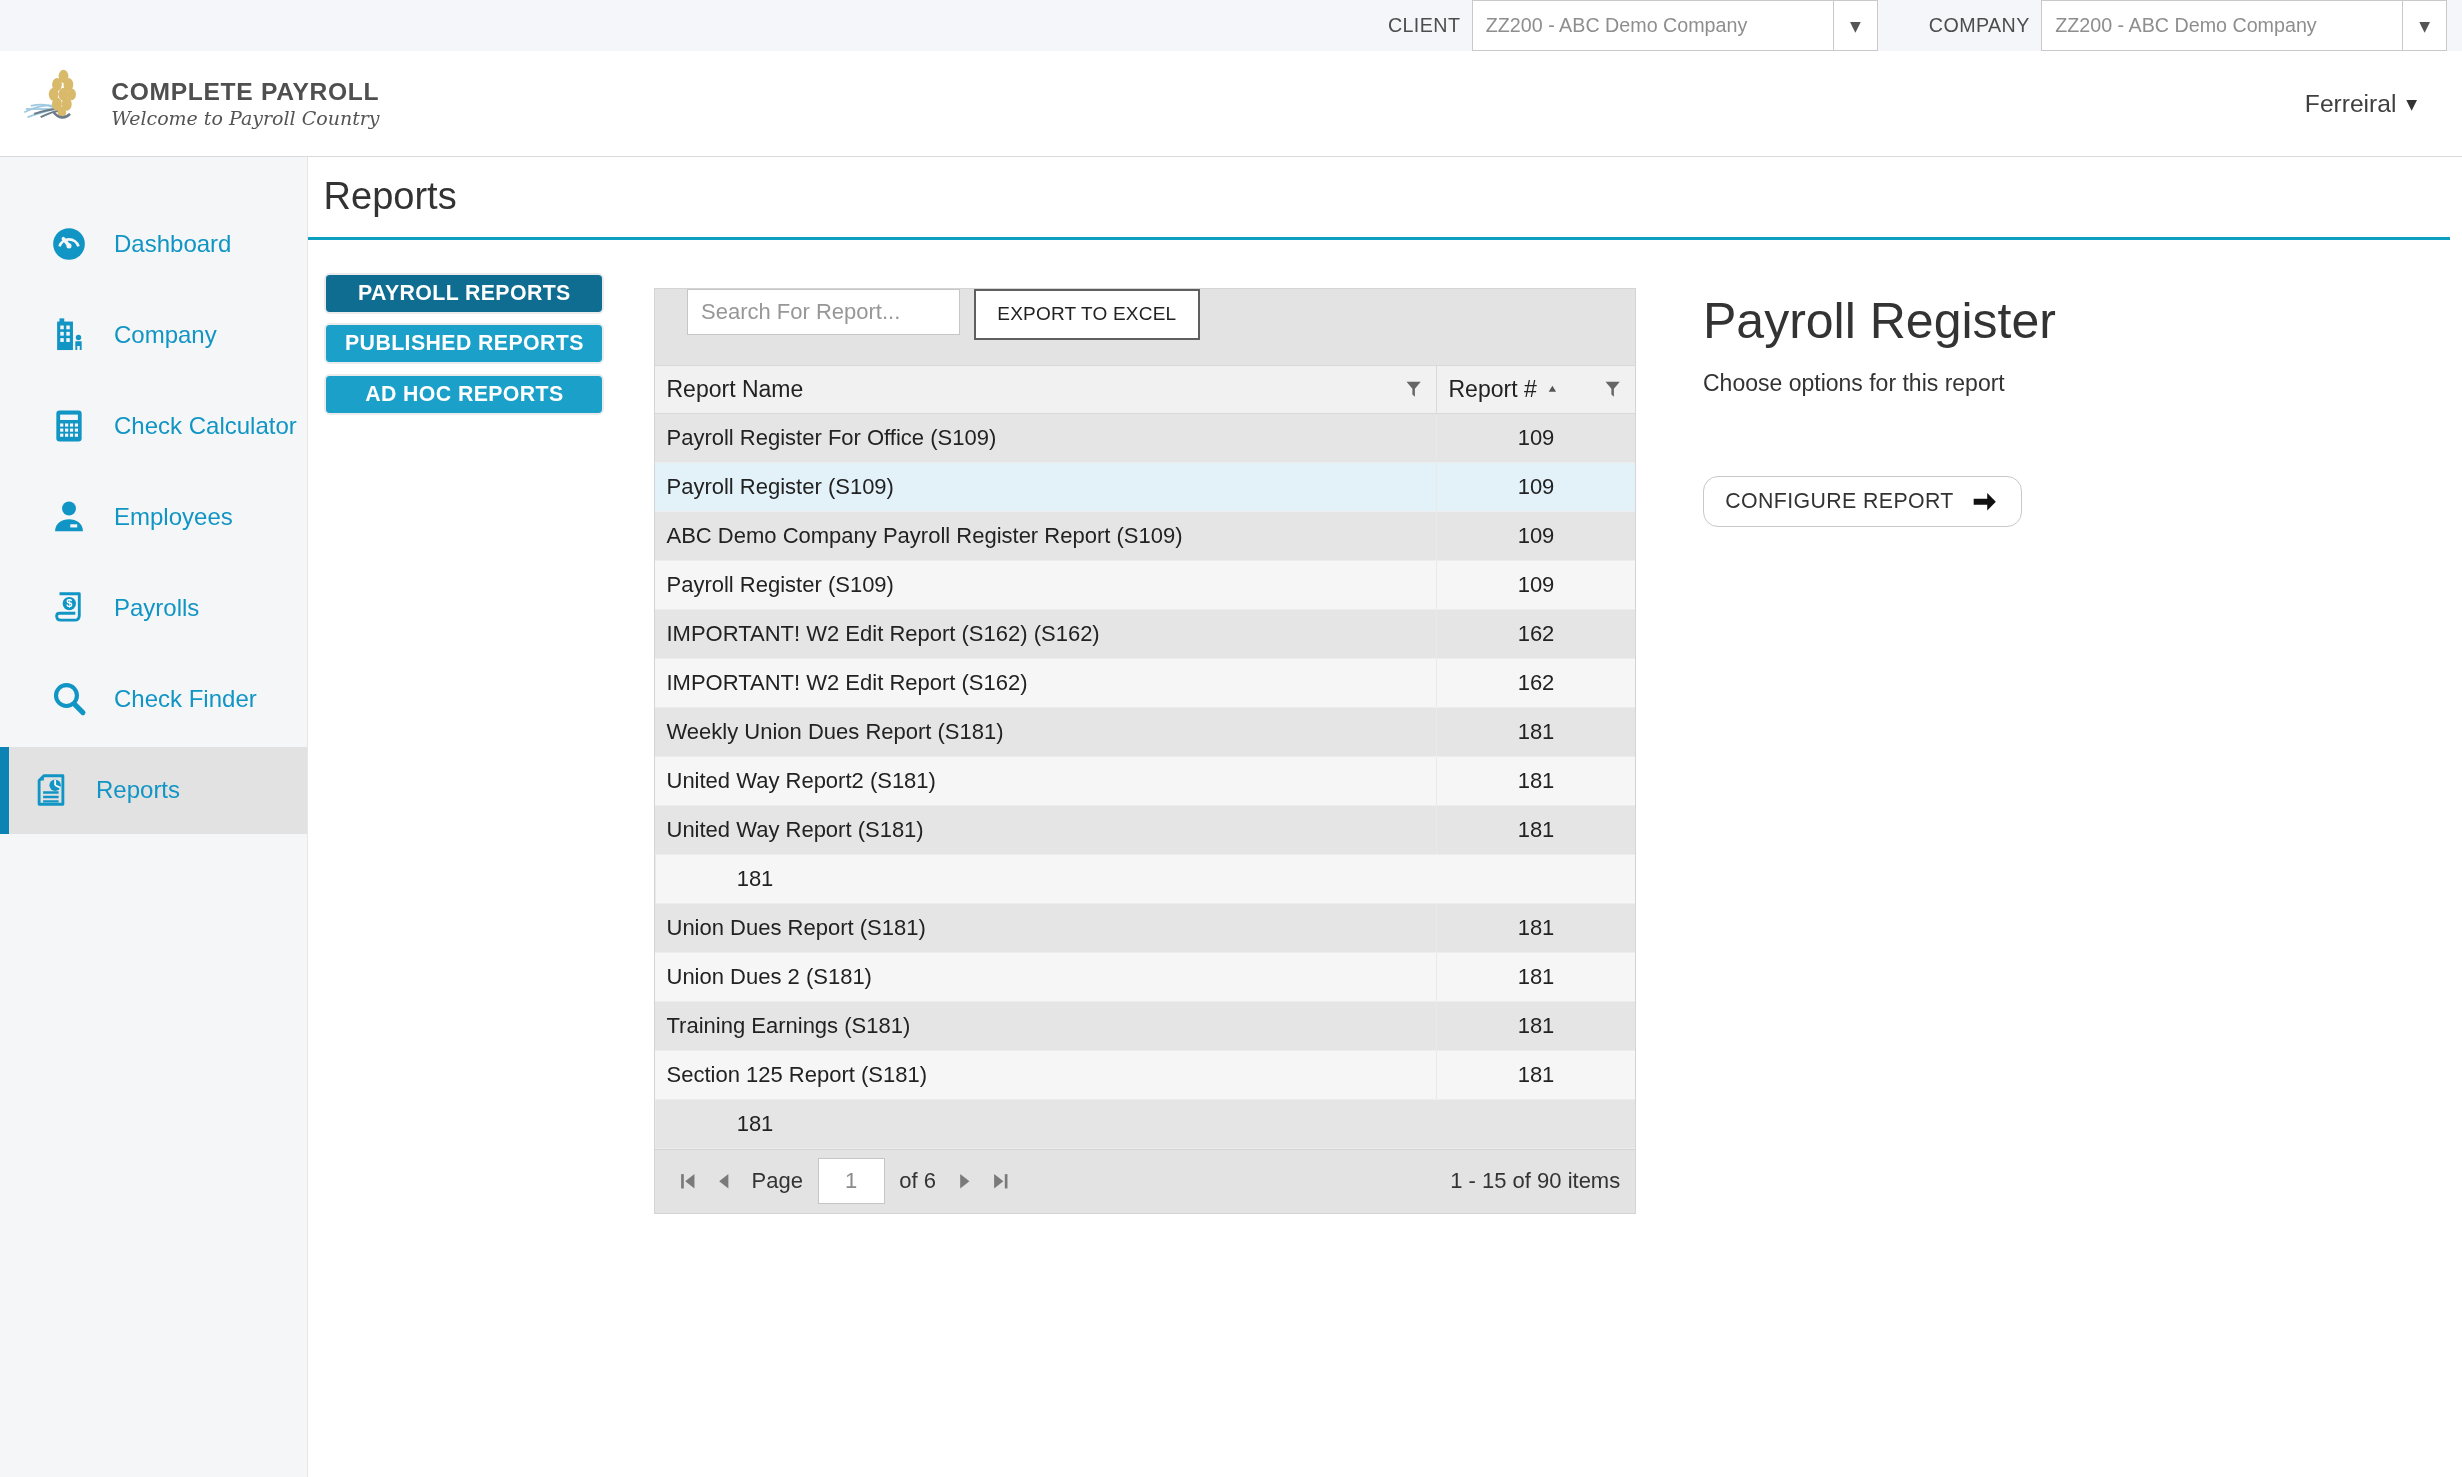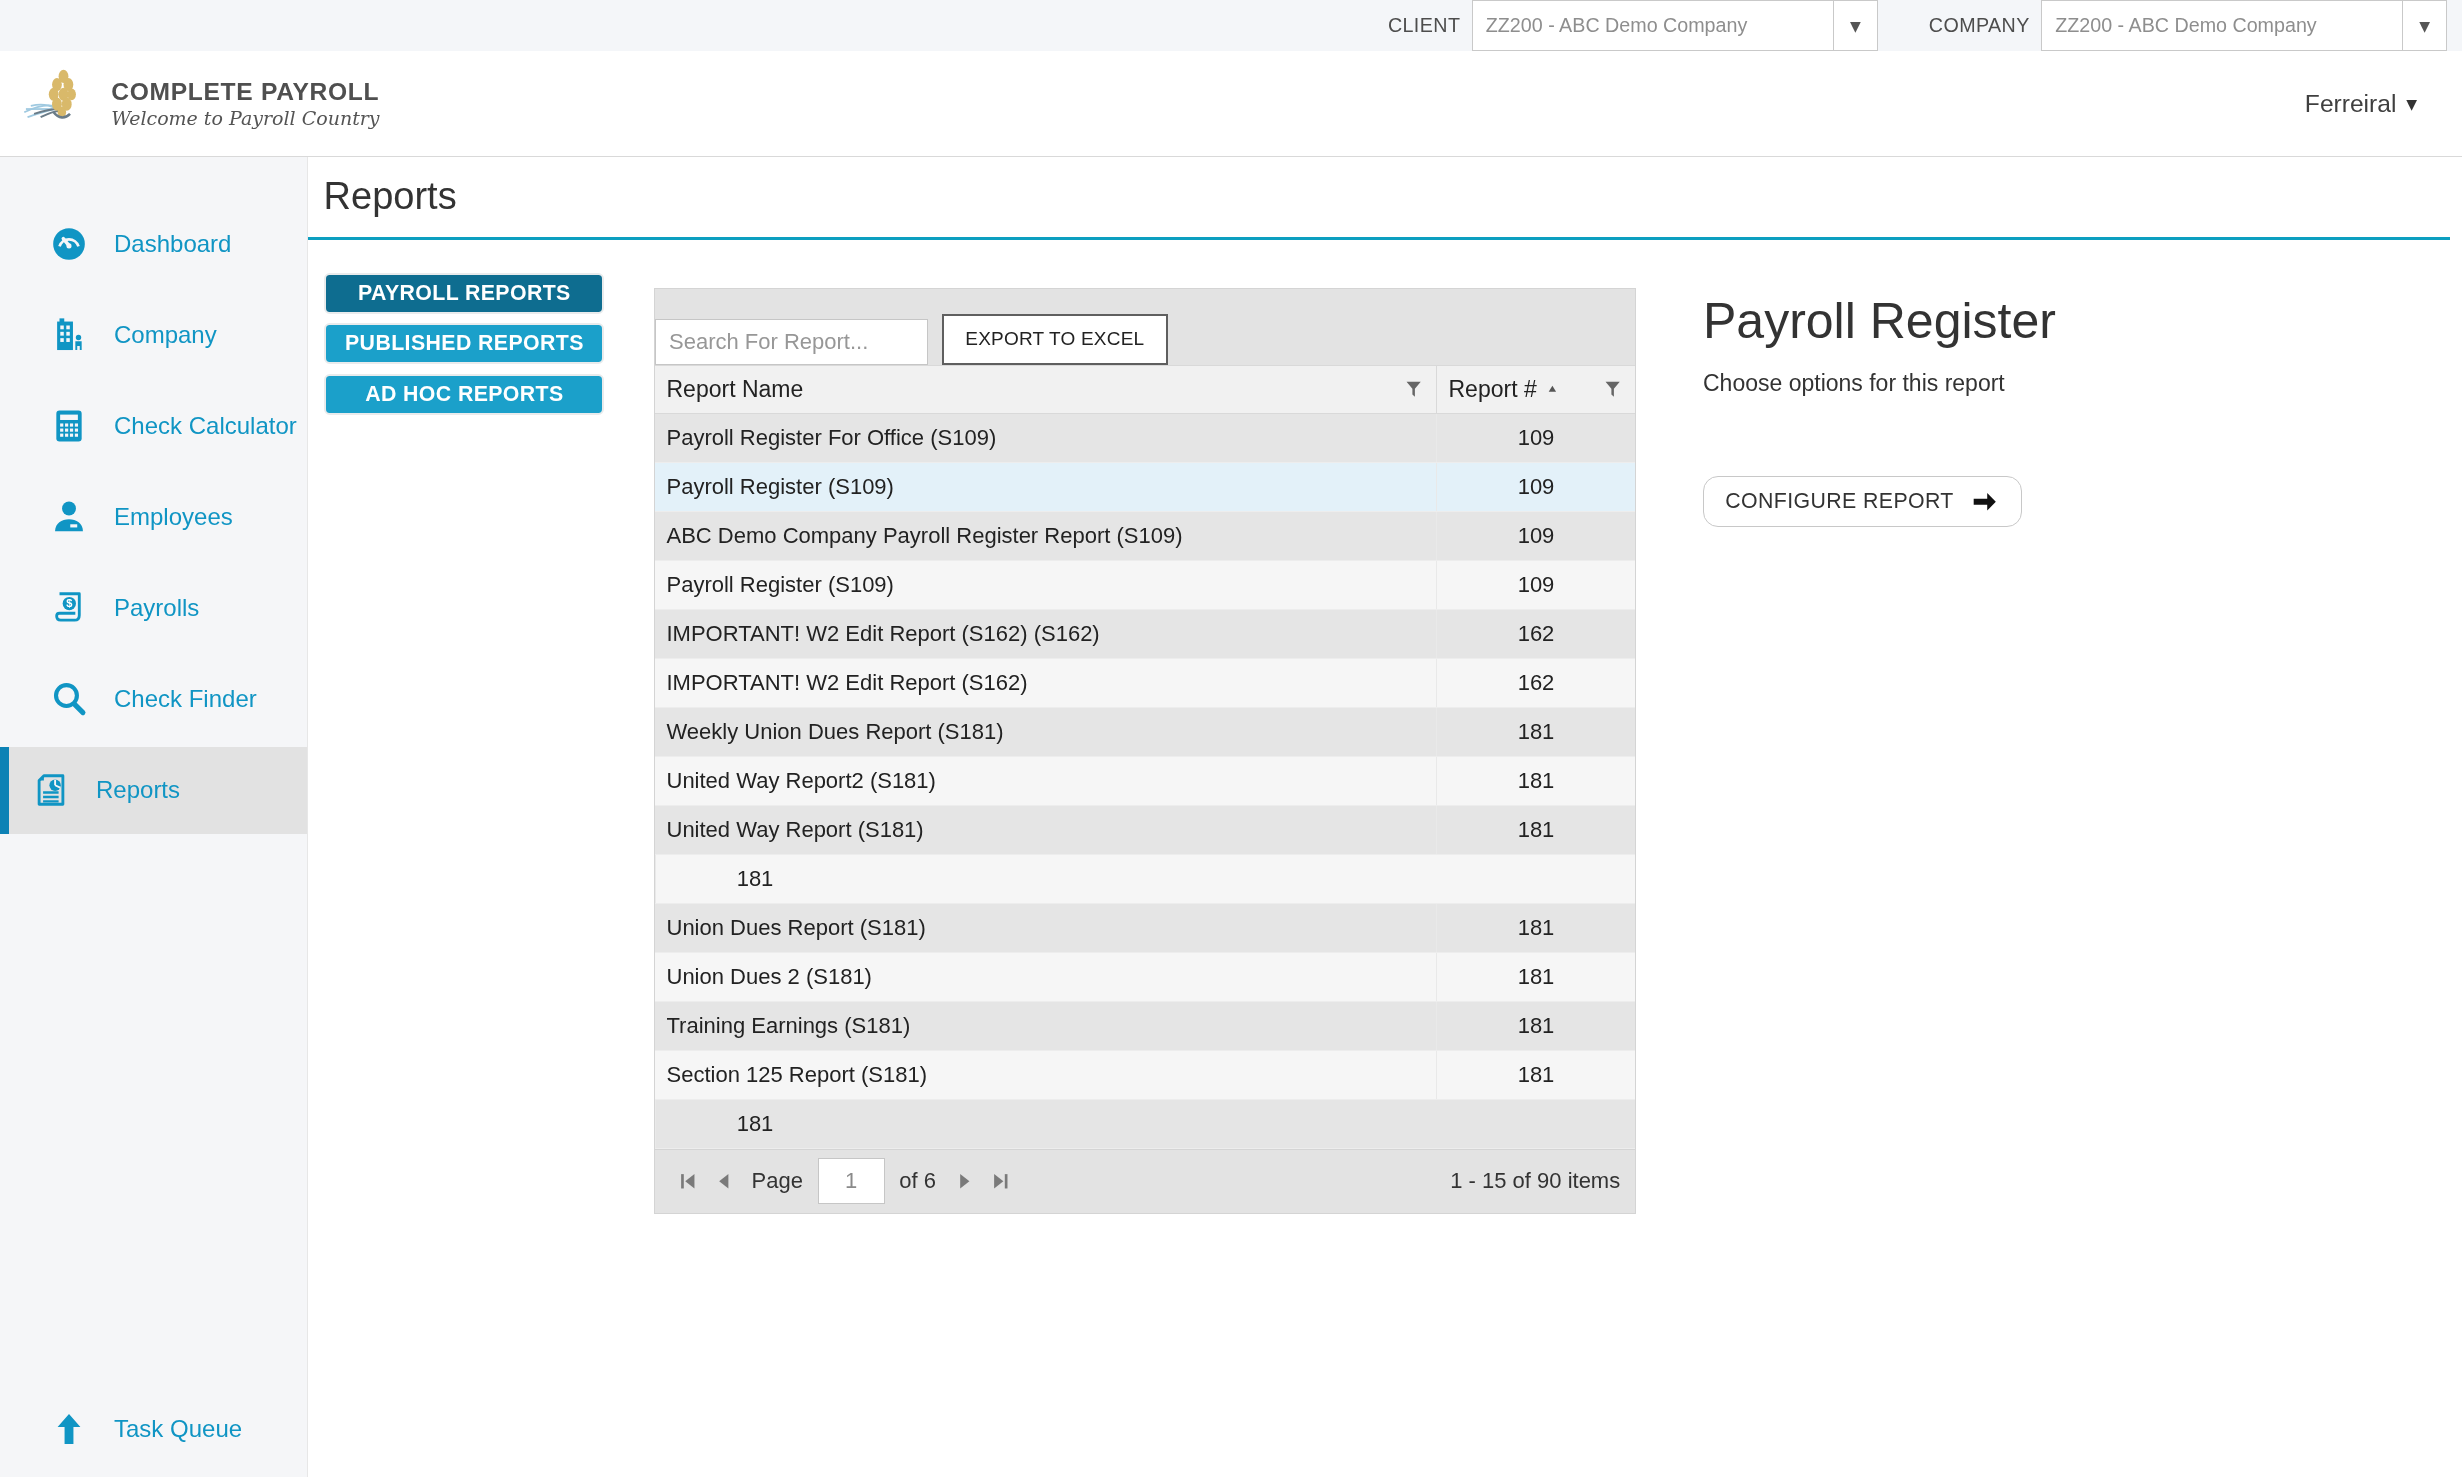--- a/index.html
+++ b/index.html
@@ -45,21 +45,21 @@
   .page-title{font-size:38px;font-weight:400;color:#333;margin:0 0 18px 0;line-height:1.15;}
   .content-body{position:relative;height:1233px;}
 
   
   .tabs{position:absolute;left:16.4px;top:33px;width:280px;display:flex;flex-direction:column;gap:9.8px;}
   .tab{height:41px;border:2.5px solid #e9ebec;border-radius:5.7px;background:var(--tab-inactive);color:#fff;font-size:21.3px;font-weight:600;letter-spacing:0.4px;display:flex;align-items:center;justify-content:center;cursor:pointer;font-family:"Liberation Sans",sans-serif;}
   .tab.active{background:var(--tab-active);}
 
   
   .grid{position:absolute;left:346px;top:48px;width:982px;border:0.8px solid #d4d4d4;background:#fff;}
-  .grid-toolbar{height:76px;background:#e3e3e3;display:flex;align-items:flex-end;padding-left:0;}
+  .grid-toolbar{height:76px;background:#e3e3e3;display:flex;align-items:flex-start;padding-left:32px;}
   .search-input{width:273px;height:46px;border:0.8px solid #c6c6c6;font-size:22px;padding:0 13px;color:#333;font-family:"Liberation Sans",sans-serif;outline:none;}
   .search-input::placeholder{color:#979797;}
   .export-btn{margin-left:14px;height:51px;padding:0 21.3px;background:#fff;border:2.5px solid #5f5f5f;font-size:19px;color:#222;letter-spacing:0.2px;cursor:pointer;font-family:"Liberation Sans",sans-serif;}
   .grid-header{height:49px;background:#f1f1f1;border-top:0.8px solid #d9d9d9;border-bottom:0.8px solid #d9d9d9;display:flex;font-size:23px;color:#222;}
   .hcell{display:flex;align-items:center;}
   .hcell.name{flex:1;padding:0 11.5px;}
   .hcell.num{width:199px;border-left:0.8px solid #d9d9d9;padding:0 11.5px;}
   .funnel{margin-left:auto;display:flex;align-items:center;cursor:pointer;}
   .sort{margin-left:8.2px;display:flex;align-items:center;}
   .rows .row{height:49px;display:flex;font-size:22px;color:#222;border-bottom:0.8px solid #ededed;cursor:pointer;background:#e5e5e5;}
@@ -239,30 +239,20 @@
                 <path d="M14.6 9V5.6M14.6 9l3.2 1.5" stroke="#f5f6f8" stroke-width="1.2" fill="none"></path>
                 <g stroke="var(--blue)" stroke-width="1.5">
                   <path d="M7 13.6h9.8M7 16.4h9.8M7 19.2h9.8"></path>
                 </g>
               </svg>
             </span>
             <span class="side-label">Reports</span>
           </div>
         </div>
       <div class="side-spacer"></div>
-      <div id="task-queue-slot">
-          <div class="side-item">
-            <span class="side-icon">
-              <svg width="38" height="38" viewBox="0 0 24 24">
-                <path d="M12 2.6l7.2 8.2h-4.4v10.6H9.2V10.8H4.8z" fill="var(--blue)"></path>
-              </svg>
-            </span>
-            <span class="side-label">Task Queue</span>
-          </div>
-        </div>
     </div>
 
     <div class="content">
       <div class="page-title-wrap">
         <h1 class="page-title">Reports</h1>
       </div>
 
       <div class="content-body">
 
         <div class="tabs" id="tabs">

